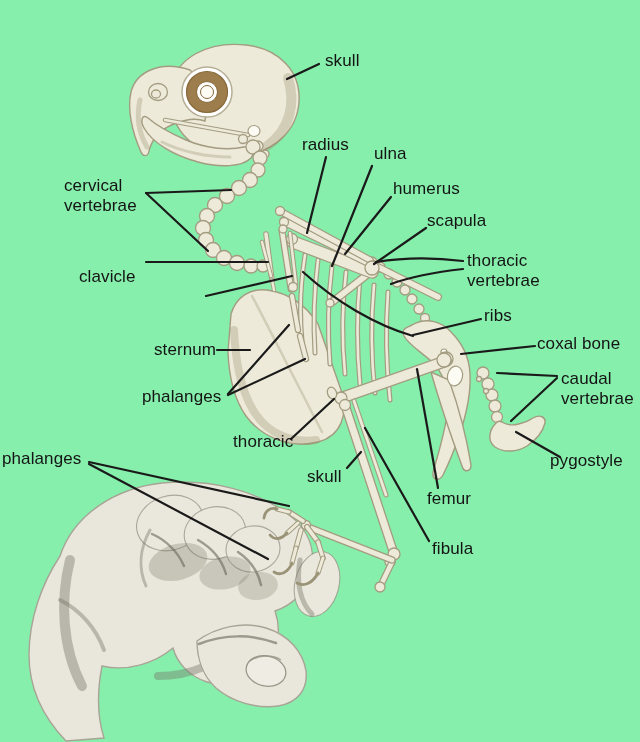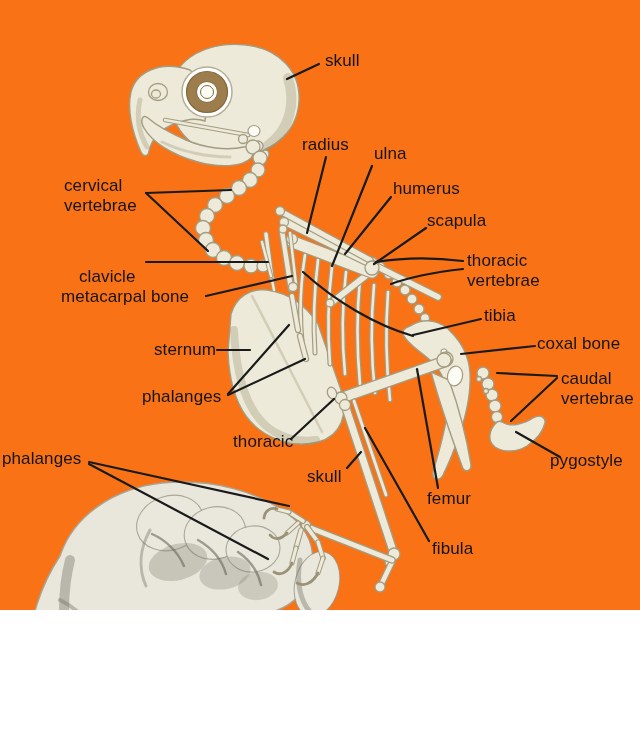--- a/index.html
+++ b/index.html
@@ -1,16 +1,16 @@
 <!DOCTYPE html>
 <html><head>
 <meta charset="utf-8">
 <style>
   html,body{margin:0;padding:0;background:#ffffff;}
-  .stage{position:relative;width:640px;height:610px;background:#f97316;overflow:hidden;
+  .stage{position:relative;width:640px;height:742px;background:#86efac;overflow:hidden;
          font-family:"Liberation Sans",sans-serif;}
   .art{position:absolute;left:0;top:0;width:640px;height:742px;}
   .lbl{position:absolute;font-size:17px;line-height:20px;color:#141414;
        white-space:pre-line;letter-spacing:0.1px;}
   
   .bo{stroke:#a39c80;fill:none;stroke-linecap:round;}
   .bf{stroke:#edeada;fill:none;stroke-linecap:round;}
   .bn{fill:#edeada;stroke:#a39c80;stroke-width:1.3;}
   .bp{fill:#edeada;stroke:#a39c80;stroke-width:1.4;}
   .hole{fill:#fcfbf4;stroke:#a39c80;stroke-width:1.2;}
@@ -278,22 +278,21 @@
   <div class="lbl" style="left:325px;top:51px;">skull</div>
   <div class="lbl" style="left:64px;top:176px;">cervical
 vertebrae</div>
   <div class="lbl" style="left:302px;top:135px;">radius</div>
   <div class="lbl" style="left:374px;top:144px;">ulna</div>
   <div class="lbl" style="left:393px;top:179px;">humerus</div>
   <div class="lbl" style="left:427px;top:211px;">scapula</div>
   <div class="lbl" style="left:467px;top:251px;">thoracic
 vertebrae</div>
   <div class="lbl" style="left:79px;top:251px;margin-top:16px;">clavicle</div>
-  <div class="lbl" style="left:61px;top:287px;">metacarpal bone</div>
-  <div class="lbl" style="left:484px;top:306px;">tibia</div>
+  <div class="lbl" style="left:484px;top:306px;">ribs</div>
   <div class="lbl" style="left:146px;top:340px;margin-left:8px;">sternum</div>
   <div class="lbl" style="left:537px;top:334px;">coxal bone</div>
   <div class="lbl" style="left:142px;top:387px;">phalanges</div>
   <div class="lbl" style="left:561px;top:369px;">caudal
 vertebrae</div>
   <div class="lbl" style="left:233px;top:432px;">thoracic</div>
   <div class="lbl" style="left:550px;top:451px;">pygostyle</div>
   <div class="lbl" style="left:2px;top:449px;">phalanges</div>
   <div class="lbl" style="left:307px;top:467px;">skull</div>
   <div class="lbl" style="left:427px;top:489px;">femur</div>

